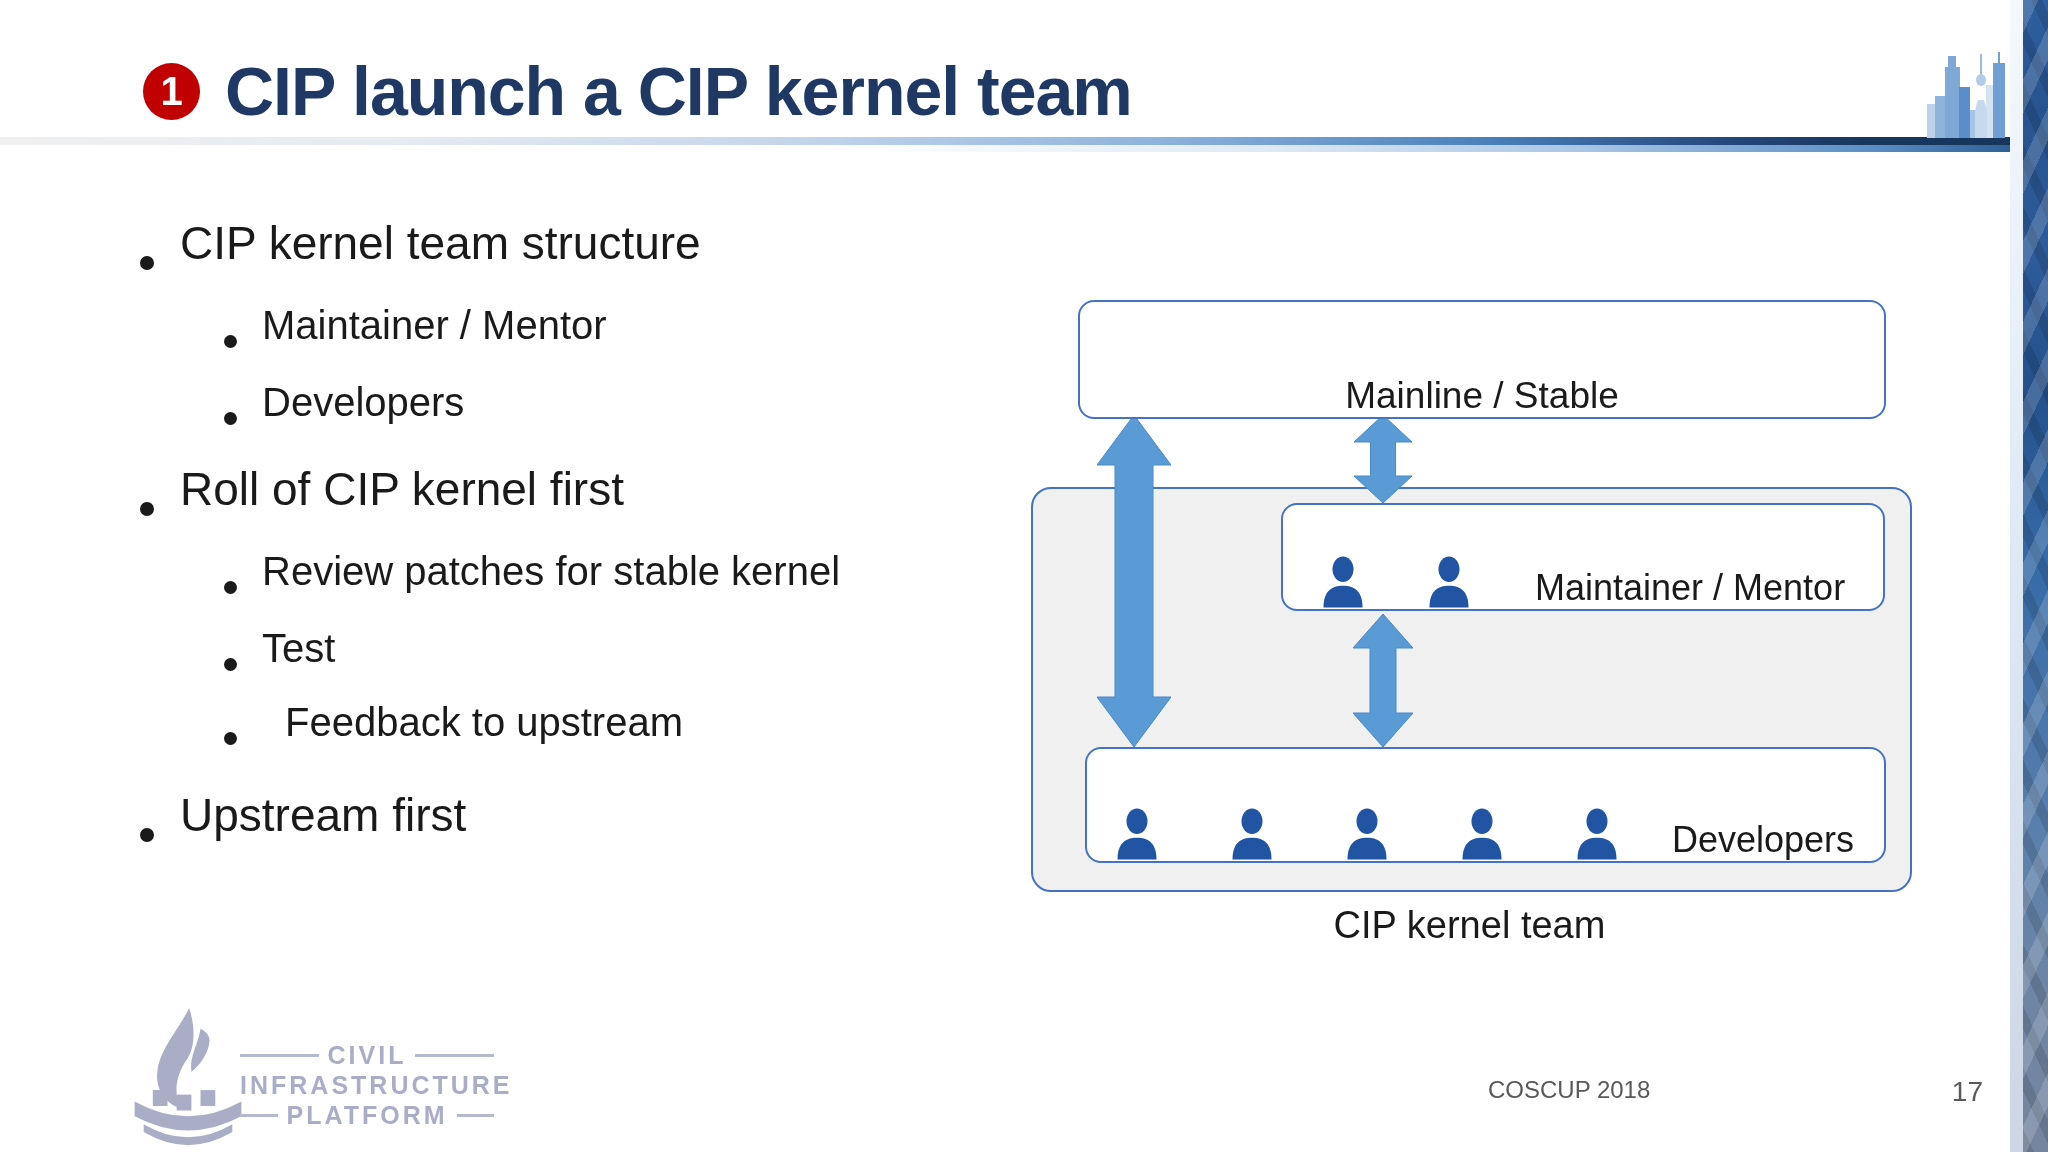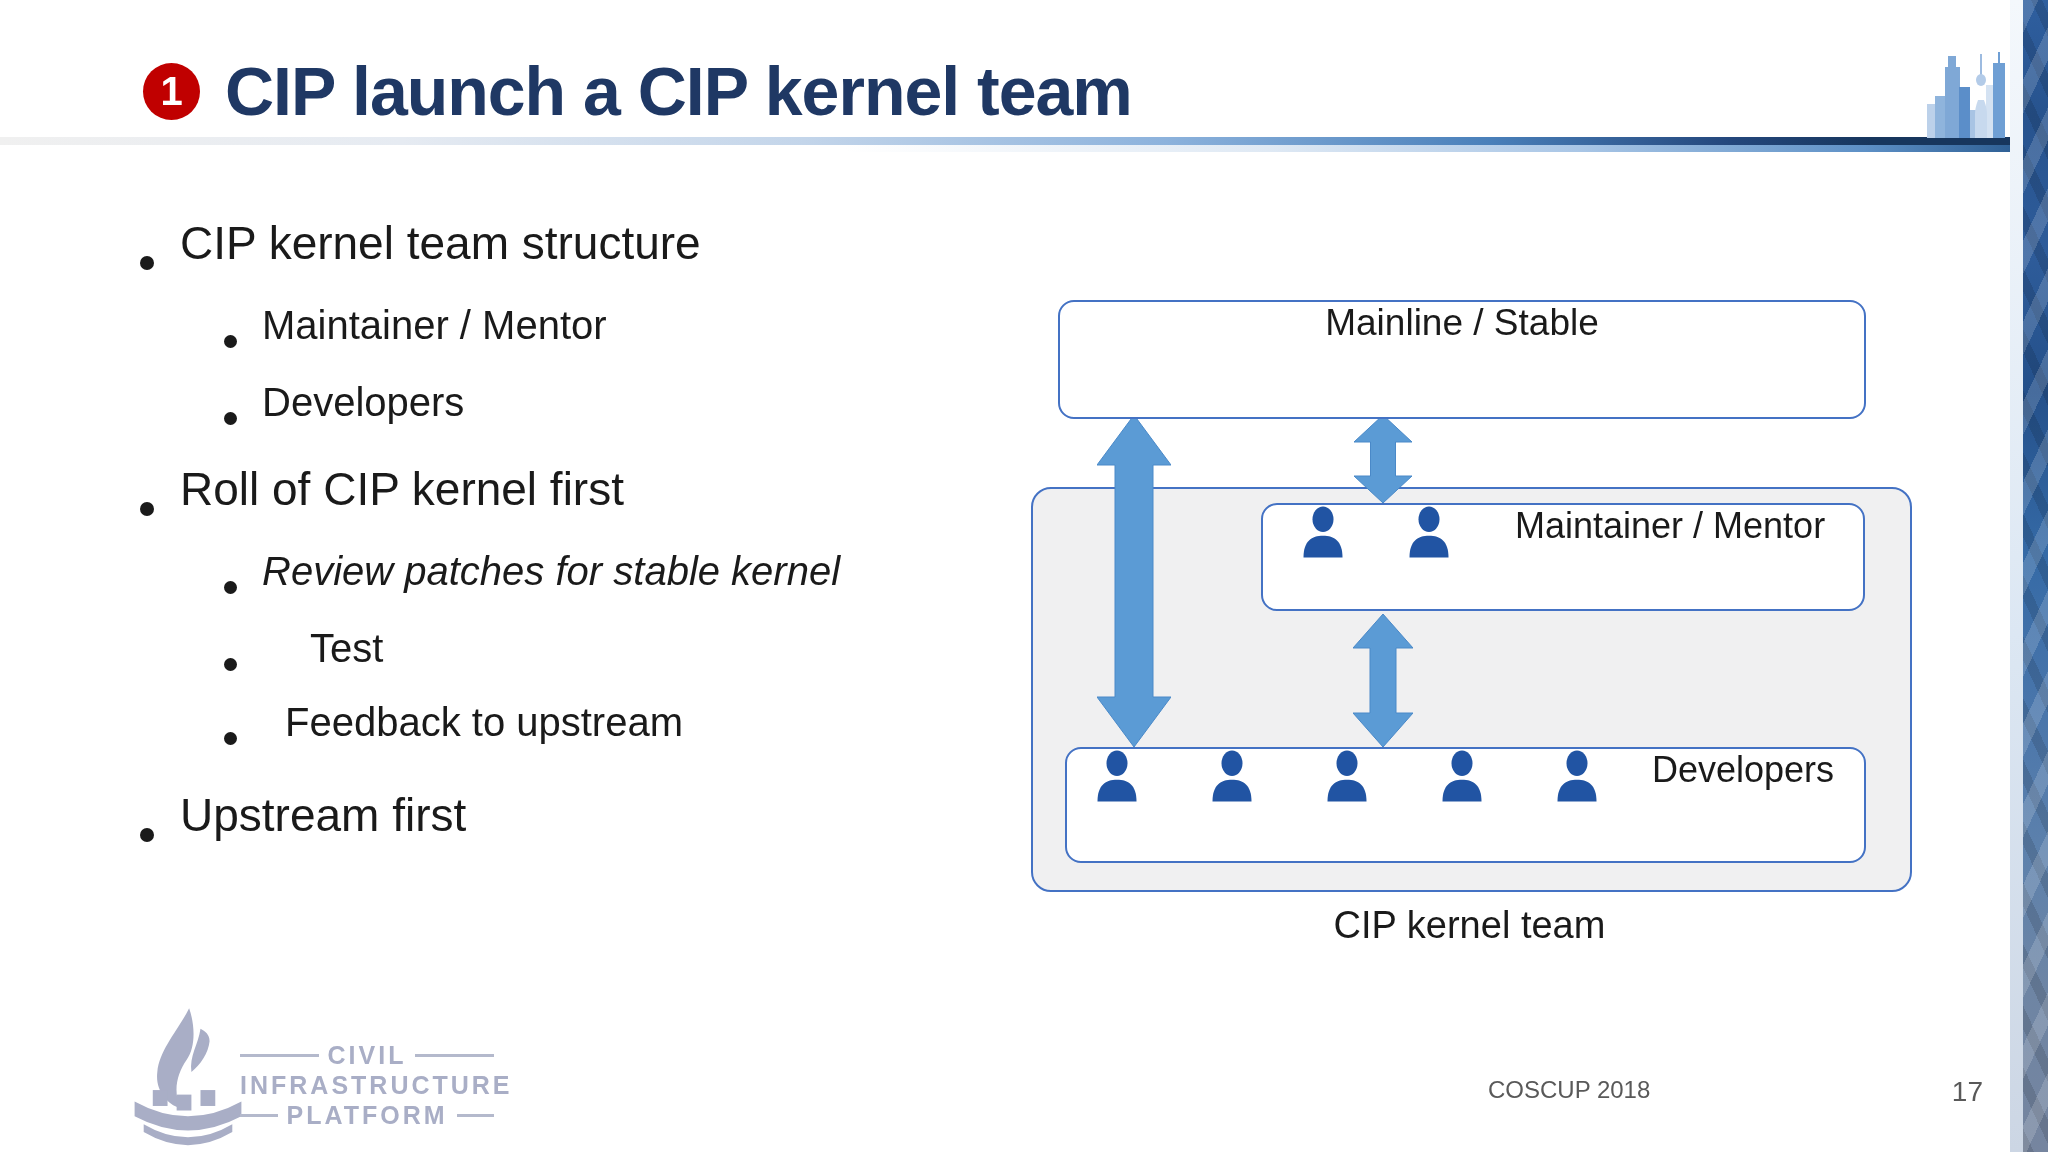--- a/index.html
+++ b/index.html
@@ -34,21 +34,21 @@
   
   .bullet-row{position:absolute;display:flex;align-items:flex-end;color:#1a1a1a;}
   .bullet-row .dot{border-radius:50%;background:#1a1a1a;flex:0 0 auto;}
   .bullet-row.l1{left:140px;height:56px;font-size:46px;}
   .bullet-row.l1 .dot{width:14px;height:14px;margin-right:26px;}
   .bullet-row.l2{left:224px;height:50px;font-size:40px;}
   .bullet-row.l2 .dot{width:13px;height:13px;margin-right:25px;}
 
   
   .dbox{position:absolute;background:#ffffff;border:2px solid #4472c4;border-radius:16px;
-        display:flex;align-items:flex-start;color:#1a1a1a;}
+        display:flex;align-items:flex-end;color:#1a1a1a;margin-left:20px;}
   .gray-box{position:absolute;left:1031px;top:487px;width:877px;height:401px;background:#f0f0f1;
         border:2px solid #4472c4;border-radius:20px;}
   .mainline-box{left:1058px;top:300px;width:804px;height:115px;justify-content:center;font-size:37px;}
   .maintainer-box{left:1261px;top:503px;width:604px;height:108px;padding-left:36px;box-sizing:border-box;font-size:36px;}
   .developers-box{left:1065px;top:747px;width:801px;height:116px;padding:0 30px 0 26px;box-sizing:border-box;font-size:36px;}
   .icon-strip{display:flex;align-items:center;}
   .maintainer-box .icon-strip{gap:58px;}
   .developers-box .icon-strip{gap:67px;}
   .maintainer-box .box-label{margin-left:62px;white-space:nowrap;}
   .developers-box .box-label{margin-left:auto;white-space:nowrap;}
@@ -107,25 +107,25 @@
         <span>Maintainer / Mentor</span>
       </div>
       <div class="bullet-row l2" style="top: 375px;">
         <span class="dot"></span>
         <span>Developers</span>
       </div>
       <div class="bullet-row l1" style="top: 460px;">
         <span class="dot"></span>
         <span>Roll of CIP kernel first</span>
       </div>
-      <div class="bullet-row l2" style="top: 544px; font-style: italic;">
+      <div class="bullet-row l2" style="top: 544px;">
         <span class="dot"></span>
         <span>Review patches for stable kernel</span>
       </div>
-      <div class="bullet-row l2" style="top: 621px; gap: 48px;">
+      <div class="bullet-row l2" style="top: 621px;">
         <span class="dot"></span>
         <span>Test</span>
       </div>
       <div class="bullet-row l2" style="top: 695px; gap: 23px;">
         <span class="dot"></span>
         <span>Feedback to upstream</span>
       </div>
       <div class="bullet-row l1" style="top: 786px;">
         <span class="dot"></span>
         <span>Upstream first</span>

